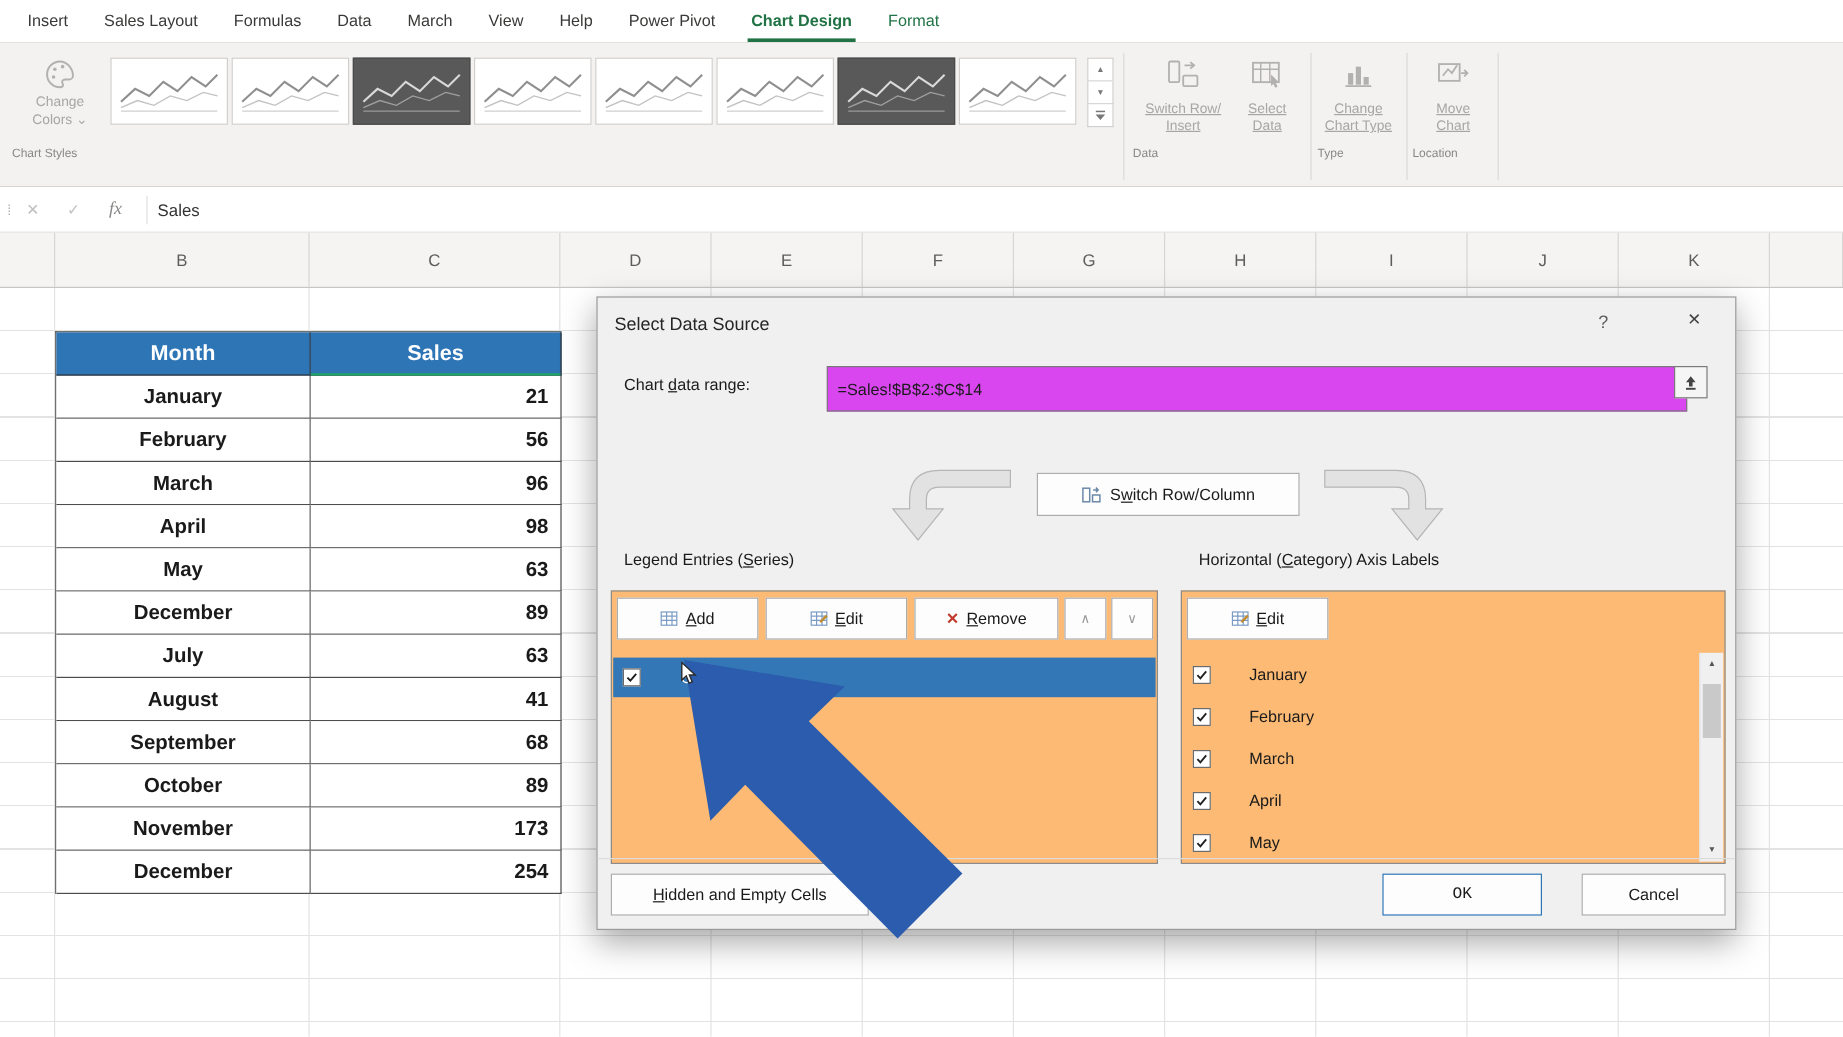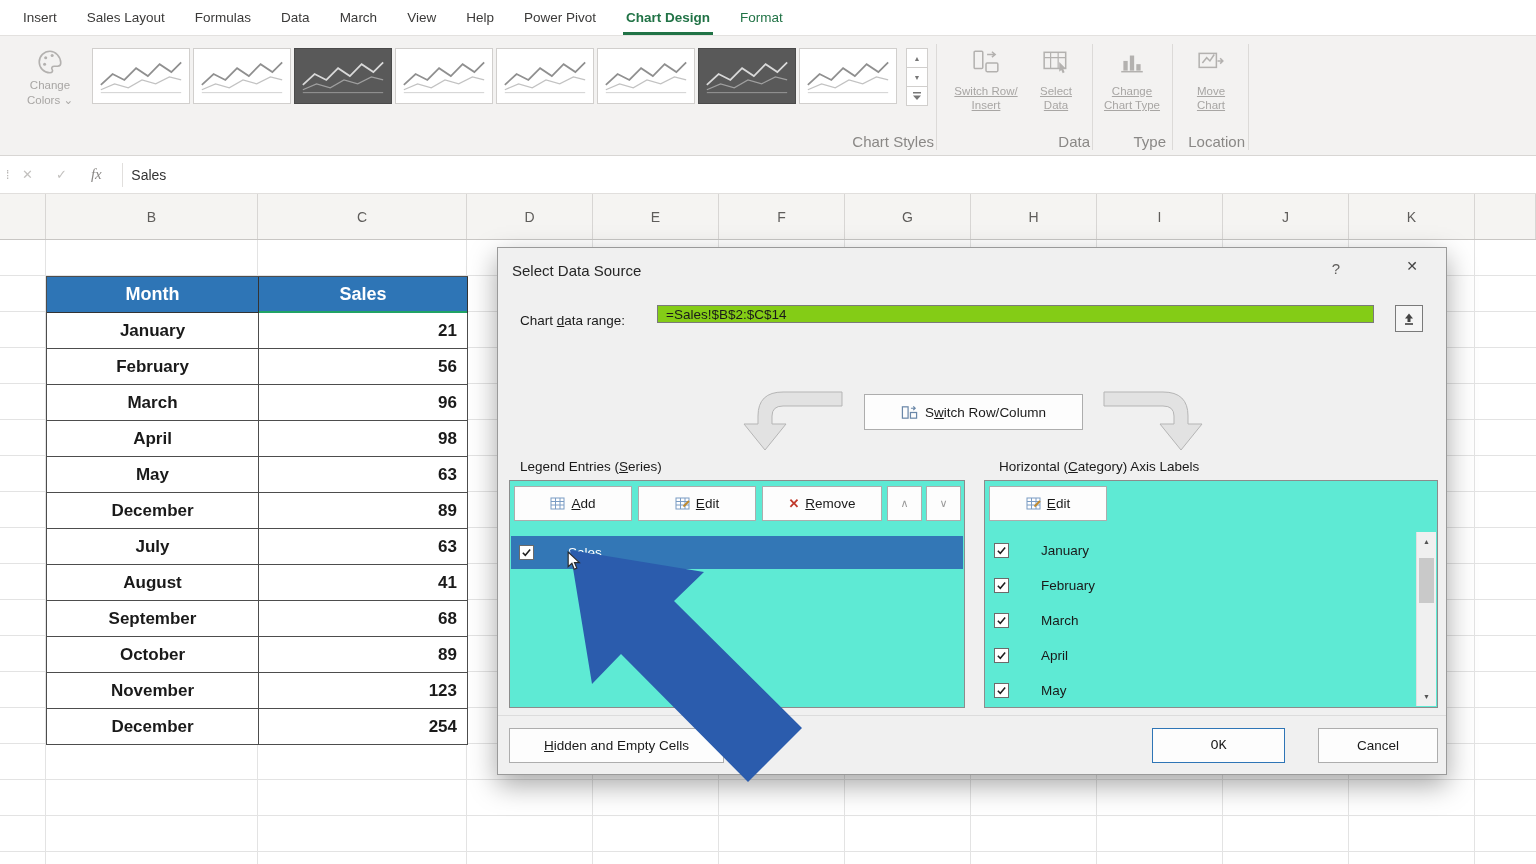--- a/index.html
+++ b/index.html
@@ -14,21 +14,21 @@
   .tabs-row { position:absolute; left:0; top:0; right:0; height:36px; background:#fff;
               border-bottom:1px solid #e3e1df; display:flex; align-items:stretch; padding-left:8px; }
   .rtab { padding:0 15px; font-size:13.5px; color:#3b3a39; display:flex; align-items:center; position:relative; cursor:default; }
   .rtab.ctx { color:var(--accent-green); }
   .rtab.active { font-weight:600; }
   .rtab.active::after { content:""; position:absolute; left:12px; right:12px; bottom:0; height:3px; background:var(--accent-green); }
 
   
   .ribbon { position:absolute; left:0; top:36px; right:0; height:120px; background:#f3f2f1; border-bottom:1px solid #d8d6d4; }
   .vsep { position:absolute; top:8px; height:106px; width:1px; background:#dcdad8; }
-  .grp-label { position:absolute; bottom:5px; text-align:right; font-size:15px; color:#8a8886; }
+  .grp-label { position:absolute; bottom:21px; text-align:left; font-size:10px; color:#8a8886; }
 
   .grp-change-colors { position:absolute; left:10px; top:8px; width:80px; height:100px; text-align:center; }
   .cc-icon { display:block; margin:4px auto 2px; width:28px; height:28px; color:#b3b1af; }
   .cc-line { display:block; font-size:11.5px; color:#a8a6a4; line-height:15px; }
 
   .gallery { position:absolute; left:92px; top:12px; height:58px; display:flex; gap:3px; }
   .thumb { width:98px; height:56px; background:#fff; border:1px solid #d1cfcd; color:#8f8f8f; }
   .thumb.dark { background:#595959; border-color:#4a4a4a; color:#d9d9d9; }
   .thumb svg { width:100%; height:100%; }
   .gal-scroll { position:absolute; left:906px; top:12px; width:22px; height:58px; display:flex; flex-direction:column; }
@@ -76,32 +76,32 @@
   .td.sales { width:209px; justify-content:flex-end; padding-right:10px; font-weight:700; }
 
   
   .dialog { position:absolute; left:497px; top:247px; width:950px; height:528px; background:#f0f0f0;
             border:1px solid #9a9a9a; box-shadow:0 10px 26px rgba(0,0,0,.35); font-size:13.5px; color:#1a1a1a; z-index:10; }
   .dlg-title { position:absolute; left:14px; top:14px; font-size:15px; color:#262626; }
   .dlg-help { position:absolute; left:826px; top:12px; width:24px; height:22px; text-align:center; color:#605e5c; font-size:15px; cursor:default; }
   .dlg-close { position:absolute; left:898px; top:10px; width:32px; height:24px; text-align:center; color:#444; font-size:14px; cursor:default; }
 
   .range-label { position:absolute; left:22px; top:65px; }
-  .range-input { position:absolute; left:159px; top:57px; width:717px; height:18px; background:#84cc16;
+  .range-input { position:absolute; left:191px; top:57px; width:717px; height:38px; background:#d946ef;
                  border:1px solid #7a7a7a; font:13.5px "Liberation Sans", sans-serif; padding:0 8px; color:#1a1a1a; }
   .range-collapse { position:absolute; left:897px; top:57px; width:28px; height:27px; background:#f5f5f5;
                     border:1px solid #7a7a7a; display:flex; align-items:center; justify-content:center; }
 
   .curve-arrow { position:absolute; }
   .switch-btn { position:absolute; left:366px; top:146px; width:219px; height:36px; background:#fdfdfd;
                 border:1px solid #adadad; display:flex; align-items:center; justify-content:center; gap:7px; }
 
   .sec-label { position:absolute; top:211px; }
 
-  .panel { position:absolute; top:232px; height:228px; background:#5eead4; border:1px solid #8c8c8c;text-align:center; }
+  .panel { position:absolute; top:244px; height:228px; background:#fdba74; border:1px solid #8c8c8c;text-align:center; }
   #legend-panel { left:11px; width:456px; }
   #axis-panel { left:486px; width:454px; }
   .pbtn { position:absolute; top:5px; height:35px; background:#fdfdfd; border:1px solid #adadad;
           display:flex; align-items:center; justify-content:center; gap:6px; font-size:13.5px; color:#1a1a1a; }
   #btn-add { left:4px; width:118px; }
   #btn-edit { left:128px; width:118px; }
   #btn-remove { left:252px; width:120px; }
   #btn-up { left:377px; width:35px; }
   #btn-down { left:416px; width:35px; }
   #axis-edit { left:4px; width:118px; }
@@ -359,21 +359,21 @@
         <div class="trow">
           <div class="td month">September</div>
           <div class="td sales">68</div>
         </div>
         <div class="trow">
           <div class="td month">October</div>
           <div class="td sales">89</div>
         </div>
         <div class="trow">
           <div class="td month">November</div>
-          <div class="td sales">123</div>
+          <div class="td sales">173</div>
         </div>
         <div class="trow">
           <div class="td month">December</div>
           <div class="td sales">254</div>
         </div>
       </div>
   </div>
 </div>
 
 <div class="dialog">

